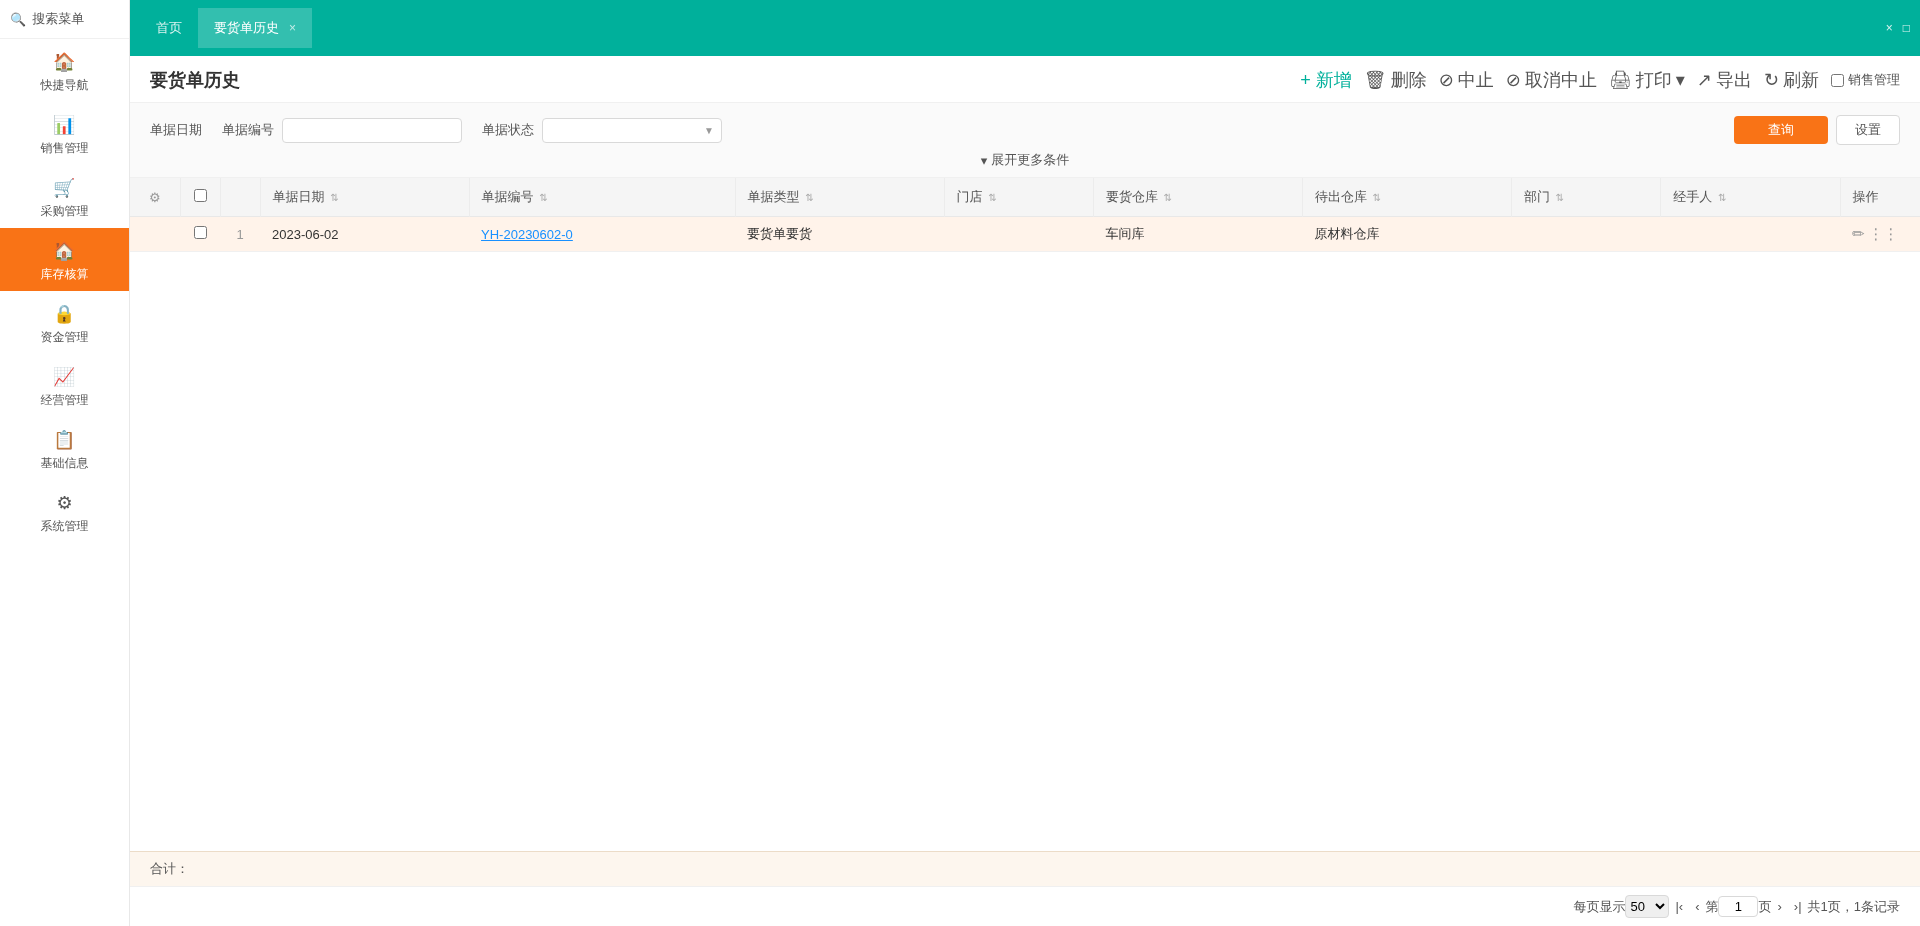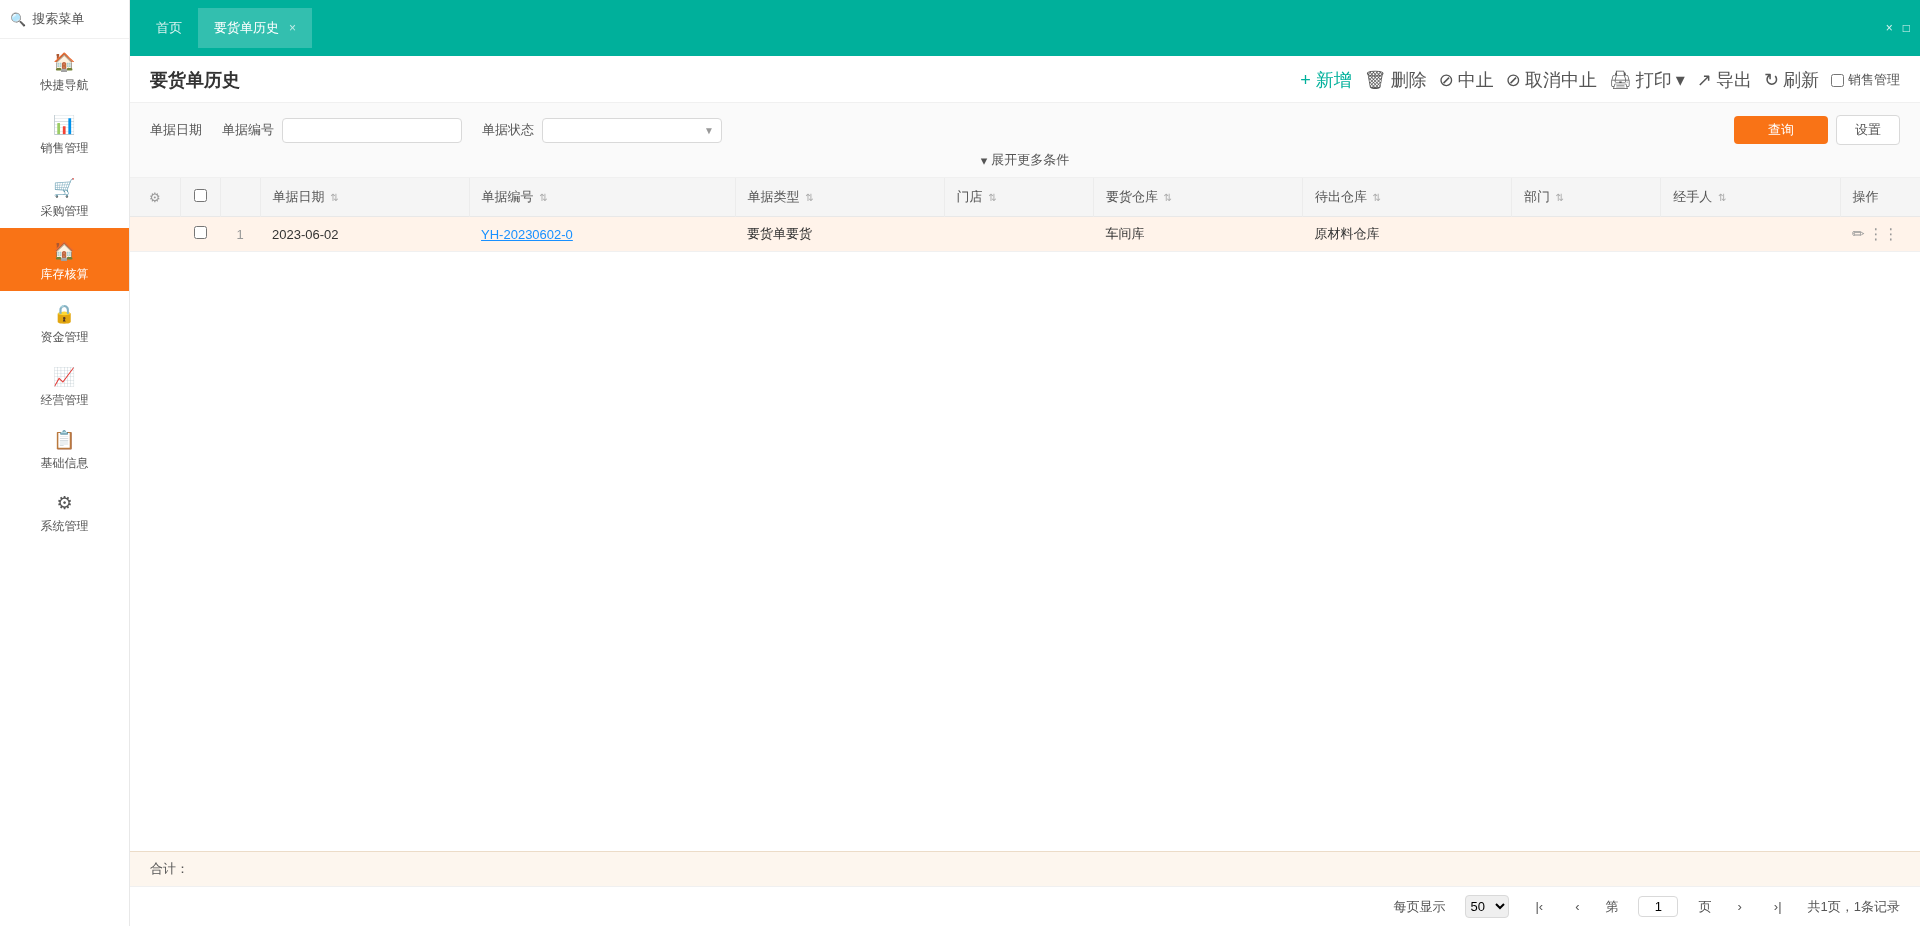--- a/index.html
+++ b/index.html
@@ -275,21 +275,21 @@
     }
 
     
     .pagination-bar {
       display: flex;
       align-items: center;
       justify-content: flex-end;
       padding: 8px 20px;
       border-top: 1px solid #f0f0f0;
       background: #fff;
-      gap: 20px;
+      gap: 0;
       flex-shrink: 0;
       font-size: 13px;
       color: #555;
     }
     .pagination-bar select {
       border: 1px solid #d9d9d9;
       border-radius: 4px;
       padding: 2px 0;
       font-size: 13px;
     }

